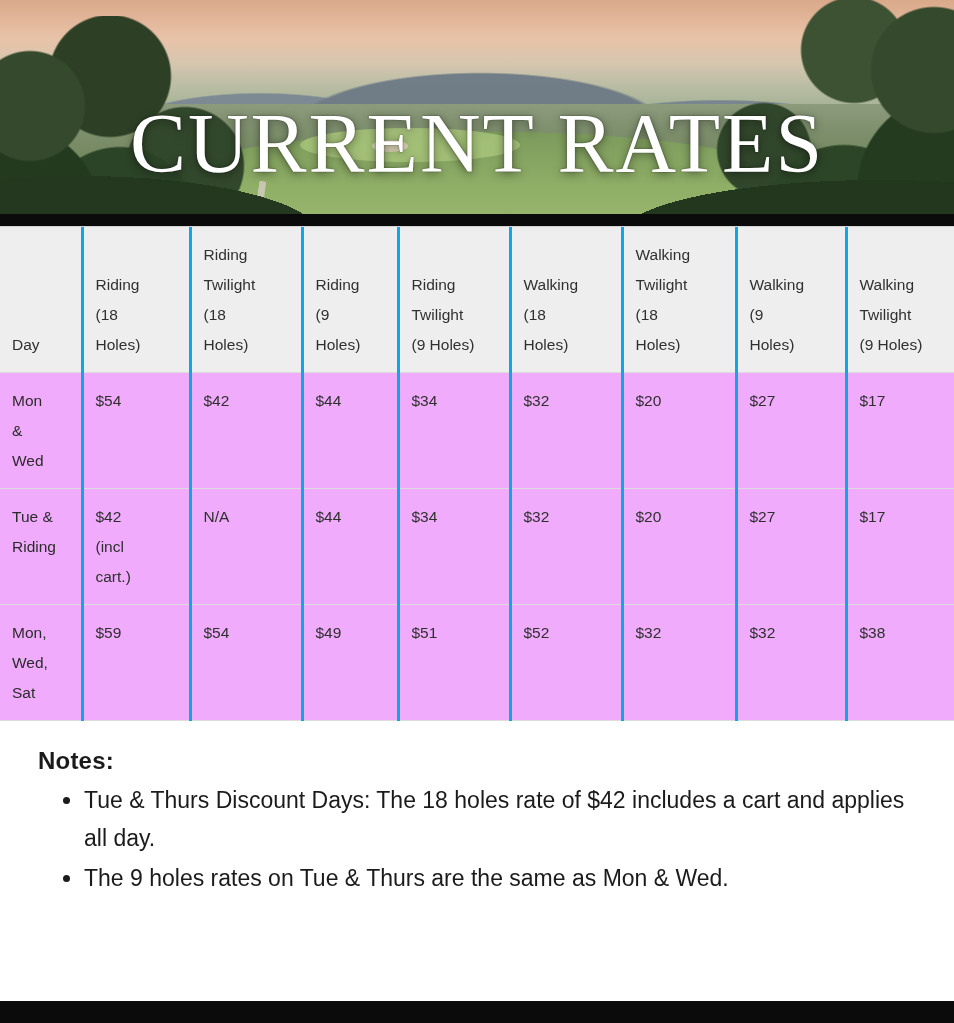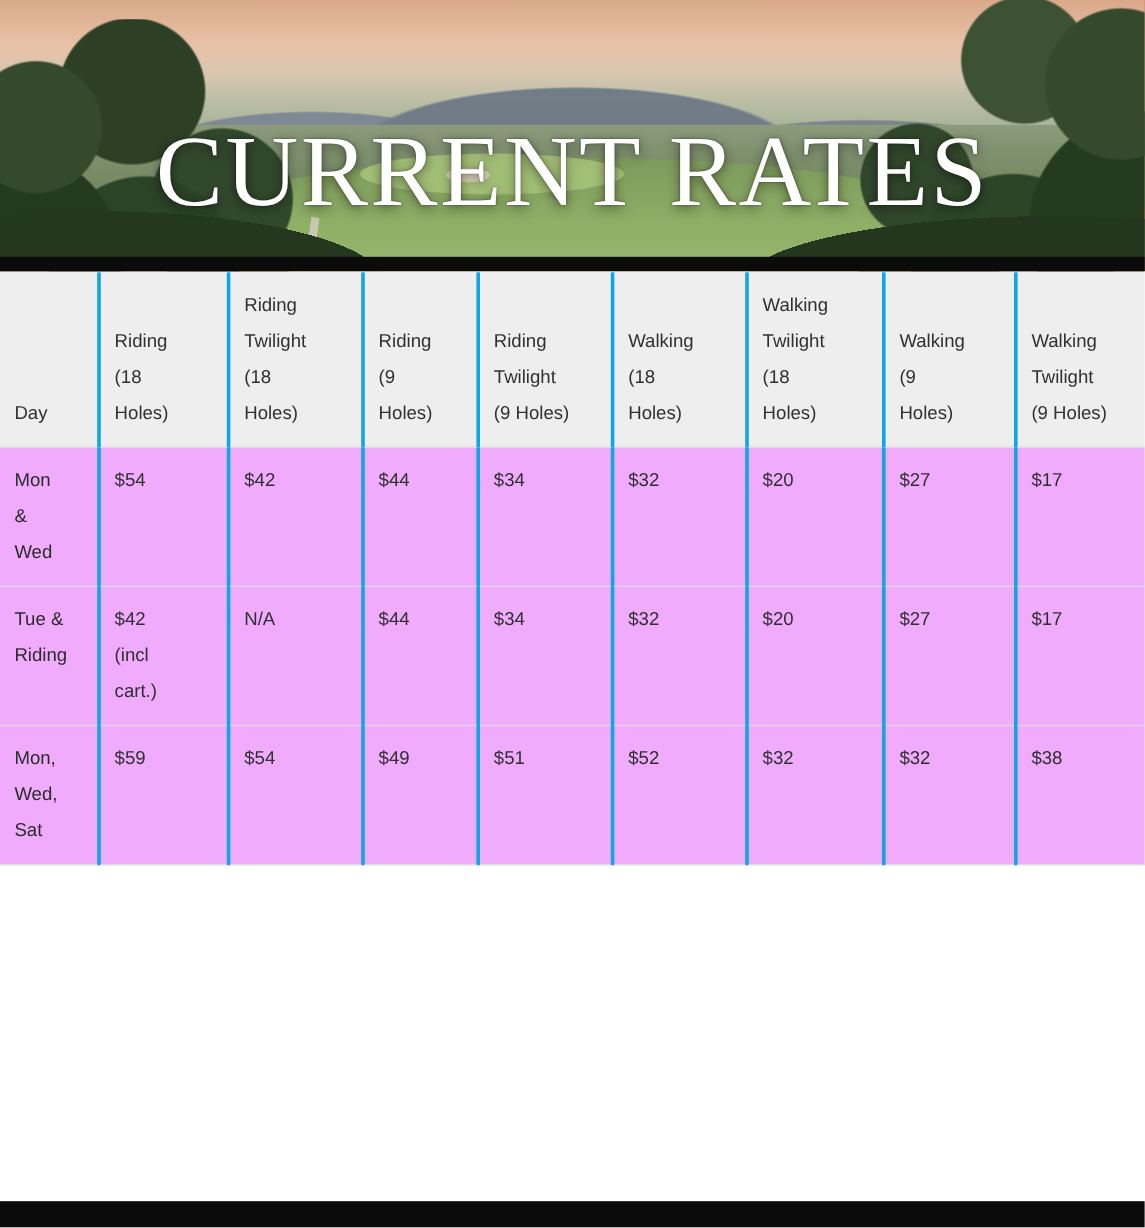--- a/index.html
+++ b/index.html
@@ -399,16 +399,21 @@
             </td>
           <td>
               <span class="wrap-lines">$38</span>
             </td>
         </tr>
       </tbody>
     </table>
   </div>
 
   <div class="notes">
+    <div class="notes-title">Notes:</div>
+    <ul>
+      <li>Tue &amp; Thurs Discount Days: The 18 holes rate of $42 includes a cart and applies all day.</li>
+      <li>The 9 holes rates on Tue &amp; Thurs are the same as Mon &amp; Wed.</li>
+    </ul>
   </div>
 
   <div class="footer-bar"></div>
 </div>
 
 </body></html>

